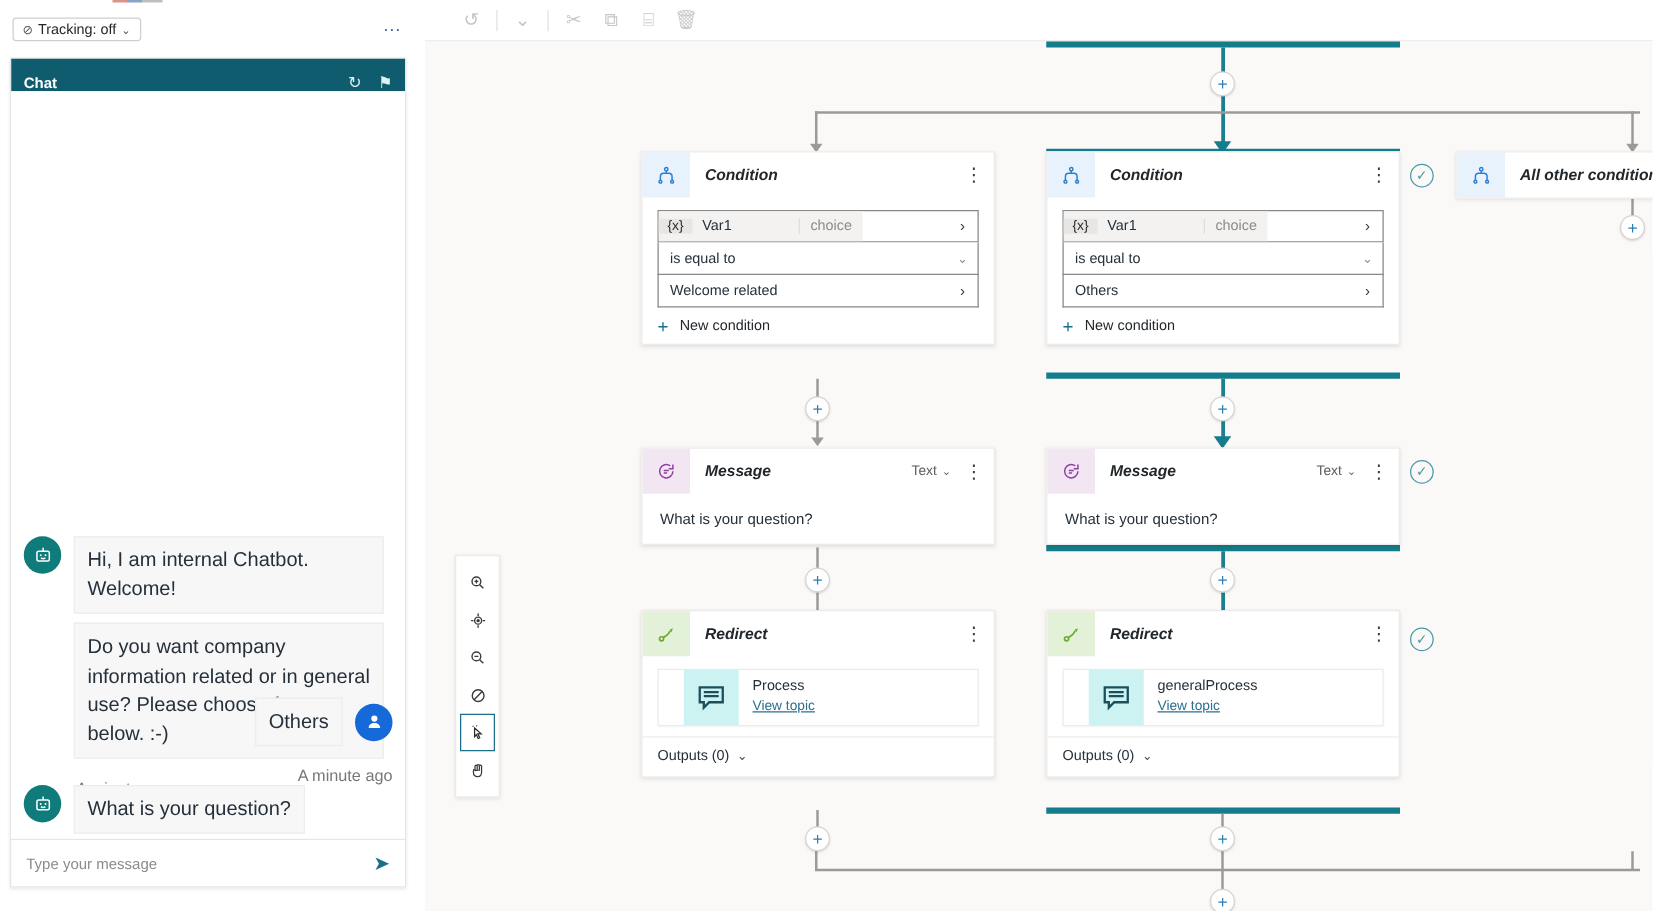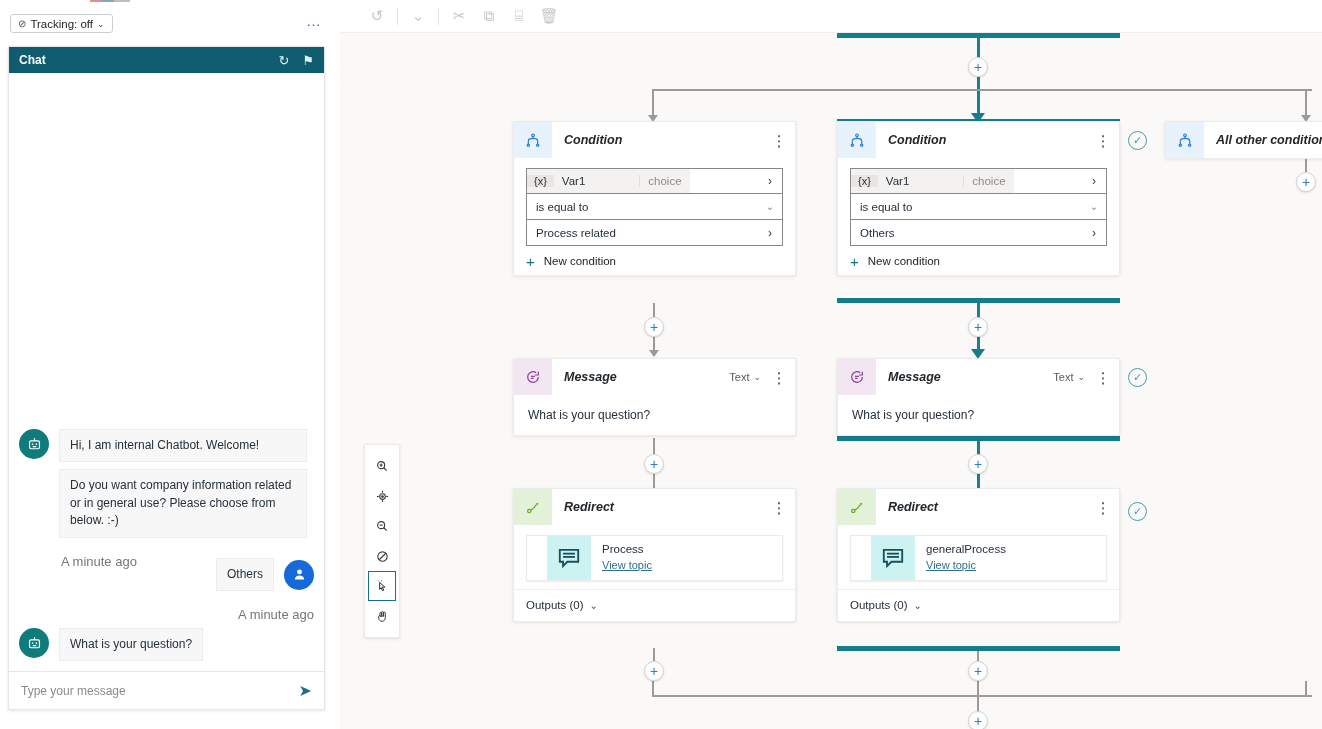--- a/index.html
+++ b/index.html
@@ -16,35 +16,35 @@
     border:1px solid #cfcfcf; border-radius:3px; background:#fff;
     display:flex; align-items:center; gap:4px; padding:0 7px;
     font-size:11.5px; color:#252525; }
   #tracking-chip .no-icon { font-size:10px; color:#555; }
   #tracking-chip .chev { font-size:9px; color:#444; }
   #panel-ellipsis { position:absolute; right:18px; top:15px; font-size:15px;
     color:#3b6ea8; letter-spacing:1px; line-height:12px; cursor:pointer; }
 
   #chat-card { position:absolute; left:8px; top:46px; width:317px; height:664px;
     background:#fff; border:1px solid #e6e6e6; box-shadow:0 1px 3px rgba(0,0,0,.10); }
-  #chat-header { height:26px; background:#0e5c6e; display:flex; align-items:center;
+  #chat-header { height:26px; background:#0e5c6e; display:flex; align-items:flex-end;
     padding:0 10px; color:#fff; }
   #chat-header .title { font-size:12px; font-weight:600; flex:1; }
   #chat-header .hicon { font-size:13px; margin-left:13px; color:#dff1f4; cursor:pointer; }
 
   #chat-body { position:absolute; left:0; top:26px; right:0; bottom:38px;
     background:#fff; padding:6px 10px; overflow:hidden; }
   .msg-row { display:flex; align-items:flex-start; gap:10px; }
   .avatar { width:30px; height:30px; border-radius:50%; flex:0 0 30px;
     display:flex; align-items:center; justify-content:center; }
   .avatar.bot { background:#0f7b7b; }
   .avatar.user { background:#1669d8; }
   .bubbles { display:flex; flex-direction:column; gap:7px; }
   .bubble { background:#f7f7f7; border:1px solid #ececec; padding:7px 10px;
-    font-size:12px; color:#25303b; line-height:1.45; max-width:248px; }
+    font-size:16px; color:#25303b; line-height:1.45; max-width:248px; }
   .ts { font-size:13px; color:#777; margin-top:16px; }
   .bot-block { position:absolute; left:10px; top:356px; }
   .ts-bot1 { margin-left:42px; }
   .user-block { position:absolute; right:10px; top:485px; display:flex;
     flex-direction:column; align-items:flex-end; }
   .user-line { display:flex; align-items:center; gap:10px; }
   .bubble.user-bubble { background:#f7f7f7; }
   .bot-block2 { position:absolute; left:10px; top:555px; }
 
   #chat-input { position:absolute; left:0; right:0; bottom:0; height:38px;
@@ -278,21 +278,21 @@
             <span class="f-type">choice</span>
           </span>
           <span class="f-spacer"></span>
           <span class="f-caret">›</span>
         </div>
         <div class="field">
           <span class="f-text">is equal to</span>
           <span class="f-caret down">⌄</span>
         </div>
         <div class="field">
-          <span class="f-text">Process related</span>
+          <span class="f-text">Welcome related</span>
           <span class="f-caret">›</span>
         </div>
         <div class="new-cond">
           <span class="pl">+</span>
           <span>New condition</span>
         </div>
       </div>
     </div>
 
     <div class="vline" style="left:313px; top:270px; height:20px;"></div>

